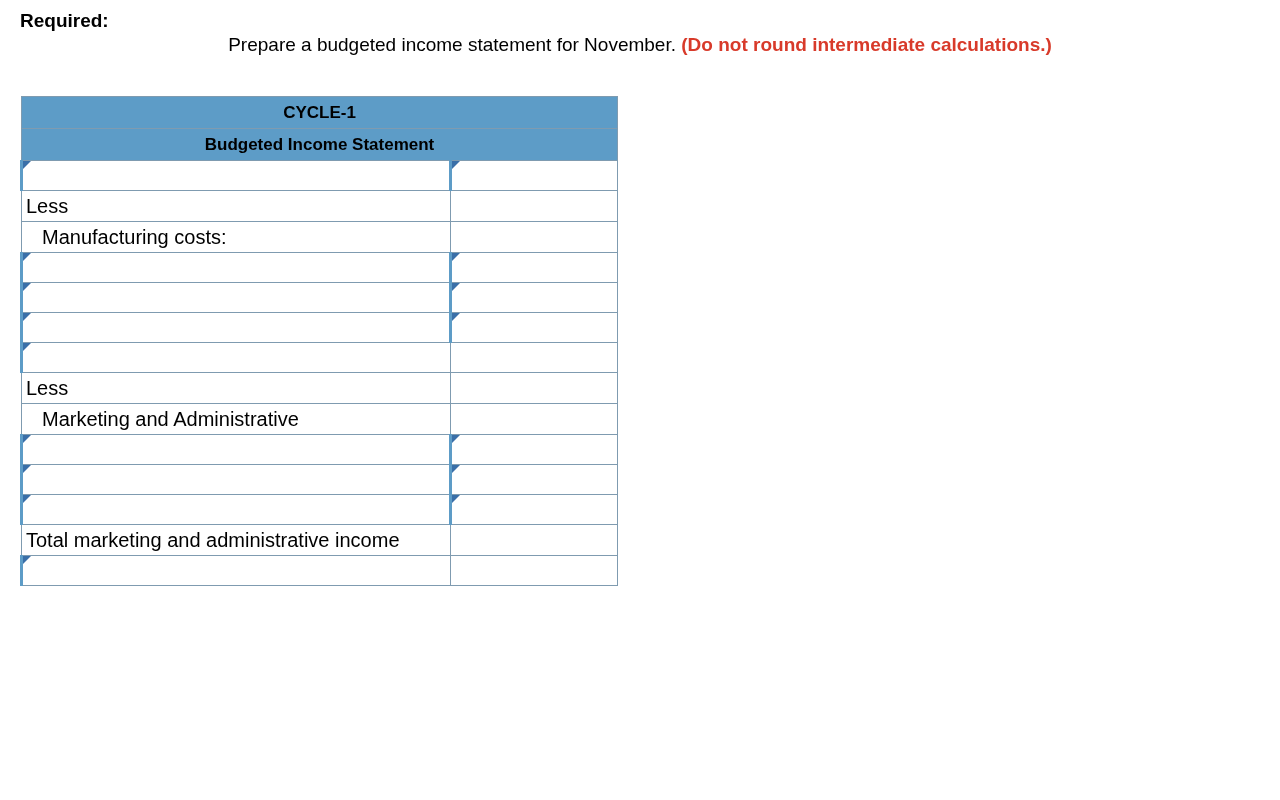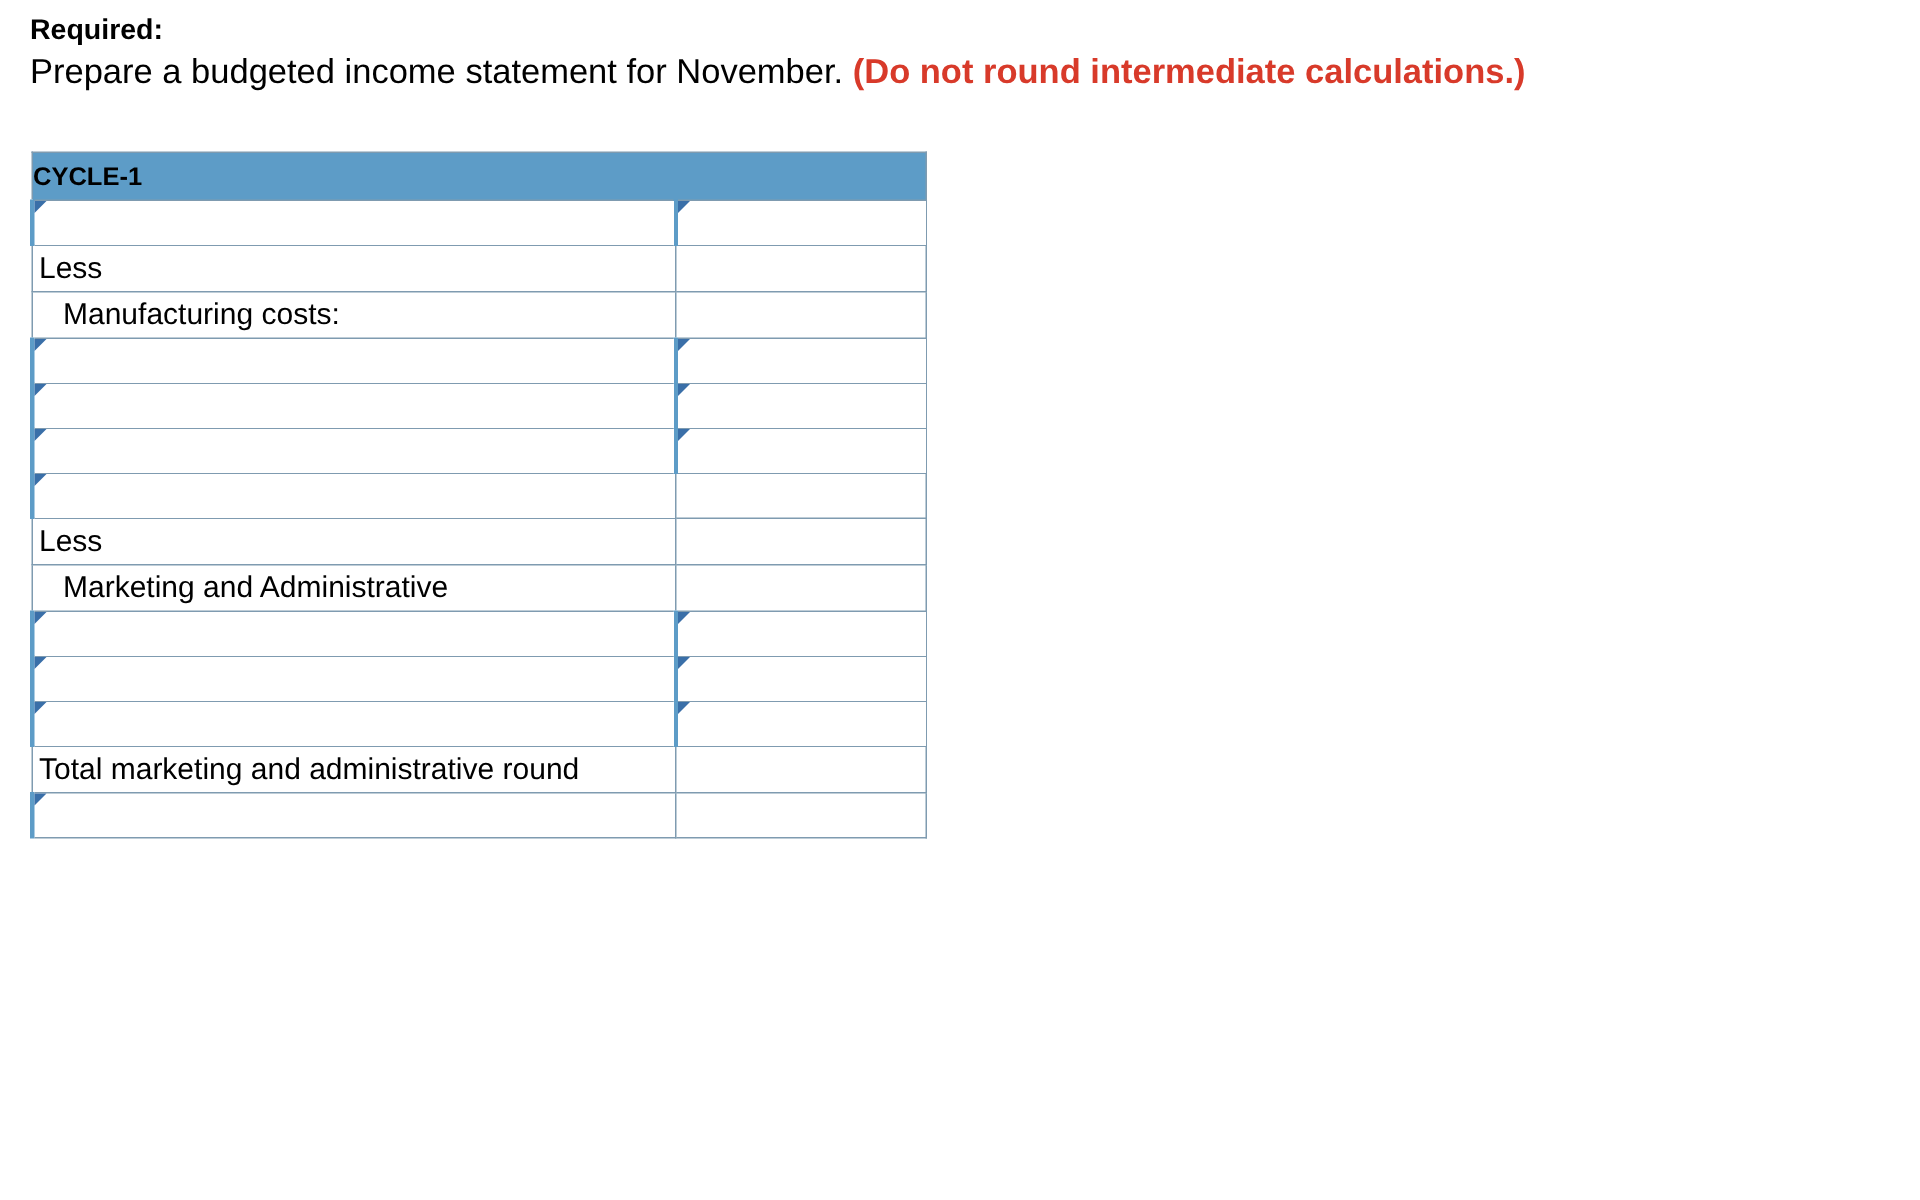--- a/index.html
+++ b/index.html
@@ -9,42 +9,43 @@
       padding: 10px 20px;
       width: 1280px;
     }
     .required-label {
       font-weight: bold;
       font-size: 19px;
       color: #000;
       margin-bottom: 2px;
     }
     .instruction {
-      font-size: 23px;
+      font-size: 19px;
       color: #000;
       margin-bottom: 40px;
+      text-align: center;
     }
     .instruction .red {
       color: #d83a2a;
       font-weight: bold;
     }
     .table-wrap {
       border: 1px solid #7f9bb0;
       width: 598px;
       border-collapse: collapse;
     }
     .table-wrap td {
       border: 1px solid #7f9bb0;
       height: 30px;
       padding: 0;
       vertical-align: middle;
     }
     .hdr td {
       background: #5d9cc7;
-      text-align: left;
+      text-align: center;
       font-weight: bold;
       font-size: 17px;
       color: #000;
       height: 32px;
     }
     .col1 { width: 430px; }
     .col2 { width: 168px; }
     .static-label {
       font-size: 20px;
       color: #000;
@@ -83,20 +84,23 @@
 
 <div class="required-label">Required:</div>
 <div class="instruction">
   <span>Prepare a budgeted income statement for November. </span><span class="red">(Do not round intermediate calculations.)</span>
 </div>
 
 <table class="table-wrap" cellspacing="0" cellpadding="0">
   <tbody>
       <tr class="hdr">
     <td colspan="2">CYCLE-1</td>
+  </tr>
+  <tr class="hdr">
+    <td colspan="2">Budgeted Income Statement</td>
   </tr>
 
   <tr>
     <td class="col1 input-cell thick-left">
       <span class="triangle"></span>
       <input type="text" class="text-input" style="">
     </td>
     <td class="col2 input-cell thick-left">
       <span class="triangle"></span>
       <input type="text" class="text-input" style="">
@@ -158,21 +162,21 @@
     <td class="col1 input-cell thick-left"><span class="triangle"></span><input type="text" class="text-input" style=""></td>
     <td class="col2 input-cell thick-left"><span class="triangle"></span><input type="text" class="text-input" style=""></td>
   </tr>
   <tr>
     <td class="col1 input-cell thick-left"><span class="triangle"></span><input type="text" class="text-input" style=""></td>
     <td class="col2 input-cell thick-left"><span class="triangle"></span><input type="text" class="text-input" style=""></td>
   </tr>
 
   <tr>
     <td class="col1">
-          <span class="static-label">Total marketing and administrative round</span>
+          <span class="static-label">Total marketing and administrative income</span>
         </td>
     <td class="col2"></td>
   </tr>
 
   <tr>
     <td class="col1 input-cell thick-left"><span class="triangle"></span><input type="text" class="text-input" style=""></td>
     <td class="col2"></td>
   </tr>
 </tbody>
   </table>

